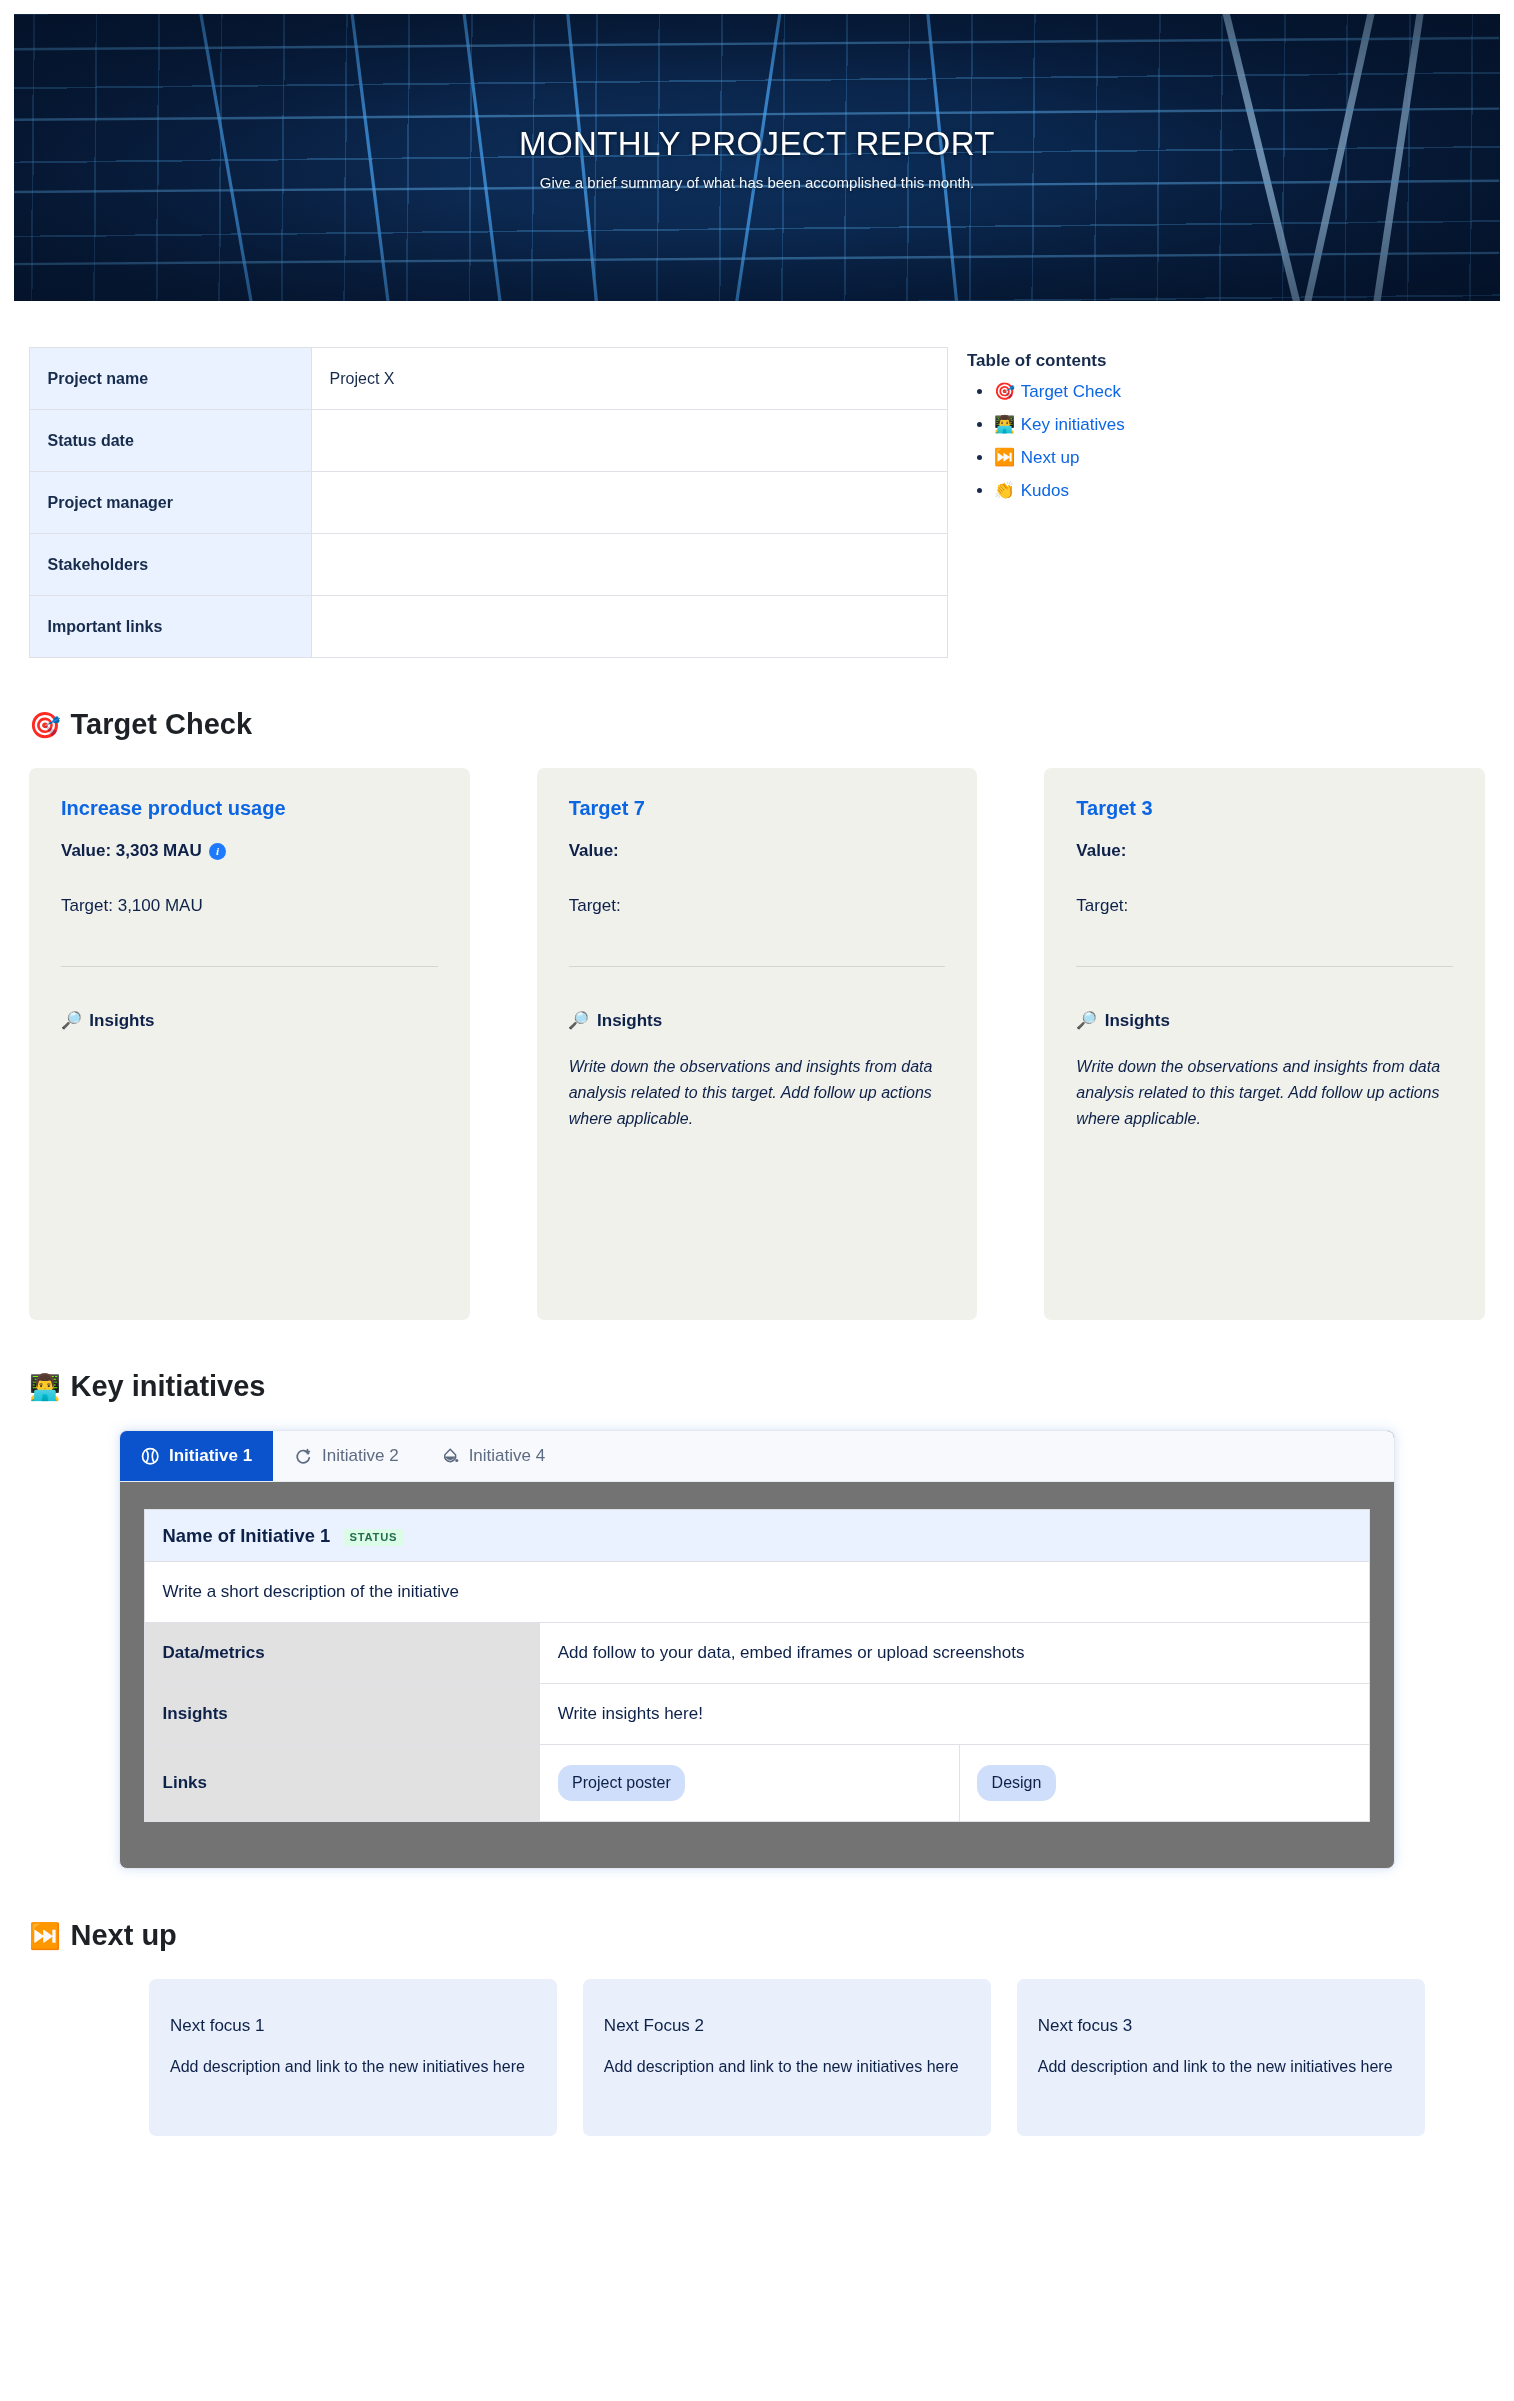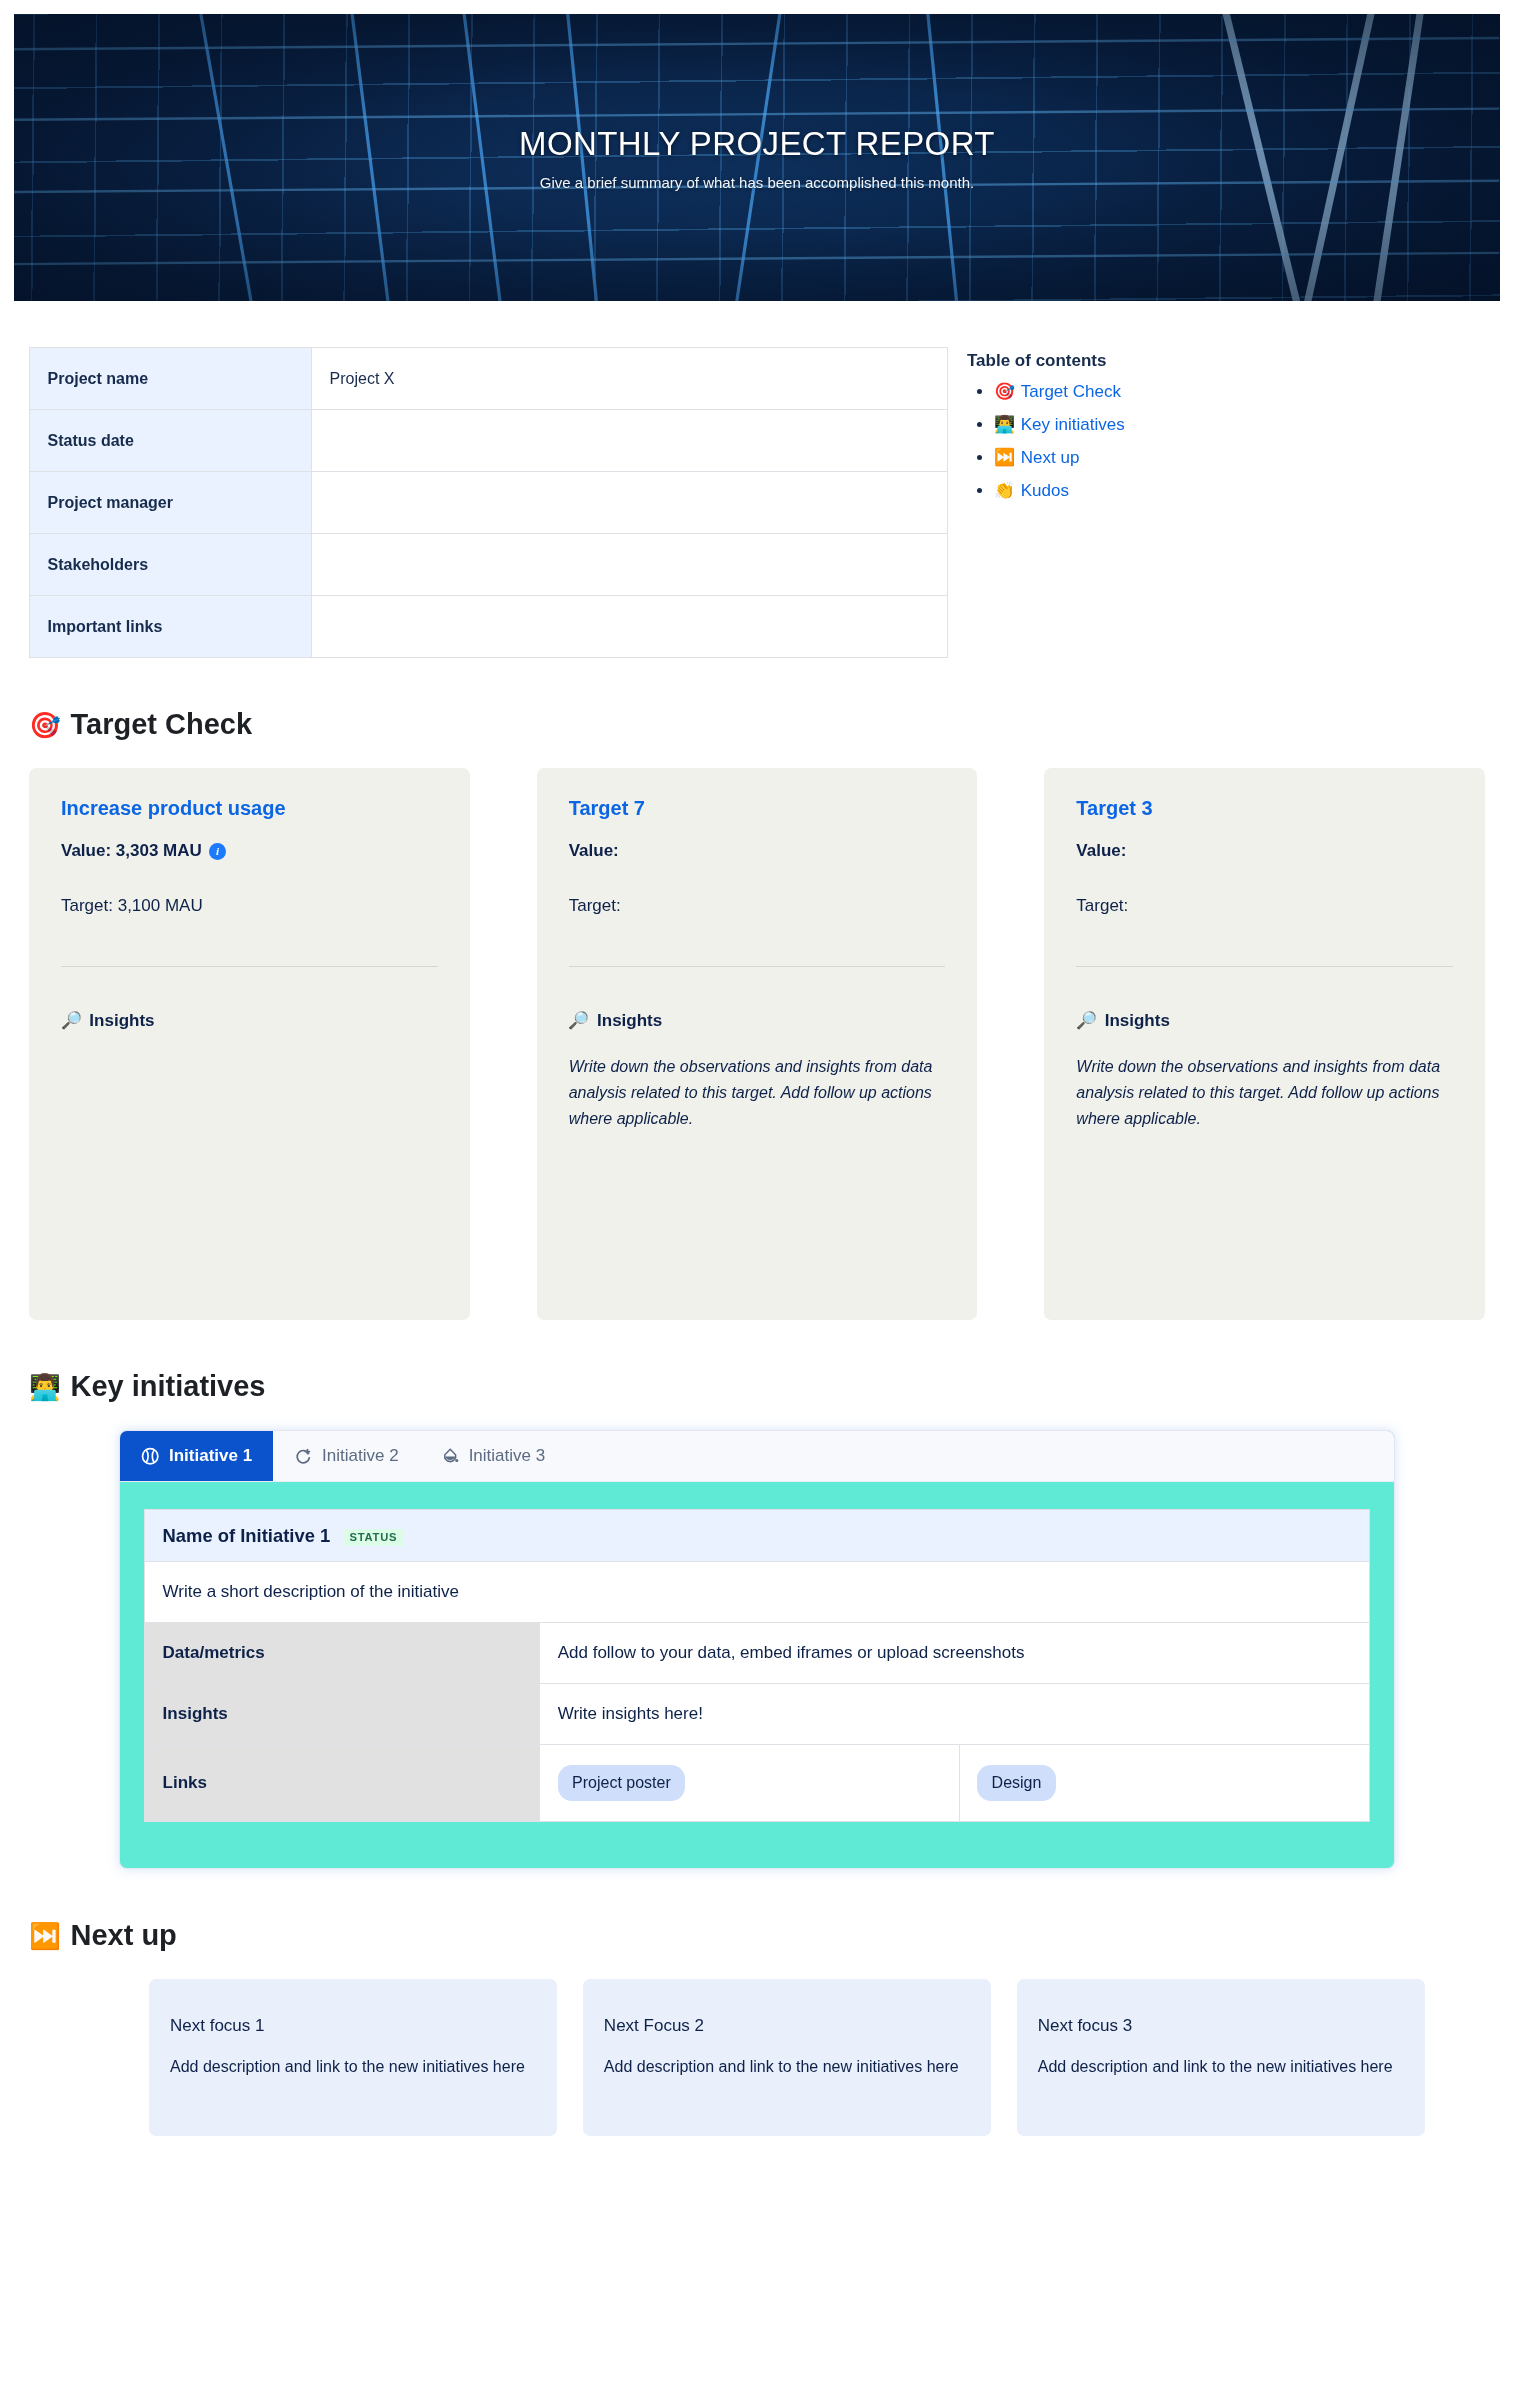--- a/index.html
+++ b/index.html
@@ -133,21 +133,21 @@
     margin: 0 0 22.4px 0; display: flex; align-items: center; gap: 7.2px;
   }
   .tcard .ins-body {
     font-style: italic; font-size: 16px; line-height: 1.62; color: #0d2149; margin: 0;
   }
 
   
   .init-panel {
     margin: 0 auto;
     width: 1276px;
-    background: #5eead4;
+    background: #737373;
     border: 0.8px solid #e3e8f2;
     border-radius: 8px;
     box-shadow: 0 0 11.2px rgba(120,160,230,0.30);
     overflow: hidden;
   }
   .init-tabs {
     display: flex;
     background: #f7f9fc;
     border-bottom: 0.8px solid #e8ecf3;
   }
@@ -365,21 +365,21 @@
         </div>
 
         <div class="init-tab">
           <span>
             <svg width="18.4" height="18.4" viewBox="0 0 24 24">
               <path d="M12 3 L19 10.2 A7.2 7.2 0 1 1 5 10.2 Z" fill="none" stroke="#5d6b82" stroke-width="2"></path>
               <path d="M5.5 12.5 A7 7 0 0 0 18.6 12.5 Z" fill="#5d6b82"></path>
               <circle cx="20.6" cy="17.6" r="2" fill="#5d6b82"></circle>
             </svg>
           </span>
-          <span>Initiative 3</span>
+          <span>Initiative 4</span>
         </div>
       </div>
 
       <div class="init-body">
         <table class="init-table">
           <colgroup>
               <col style="width:388px">
               <col style="width:412px">
               <col style="width:403px">
             </colgroup>

